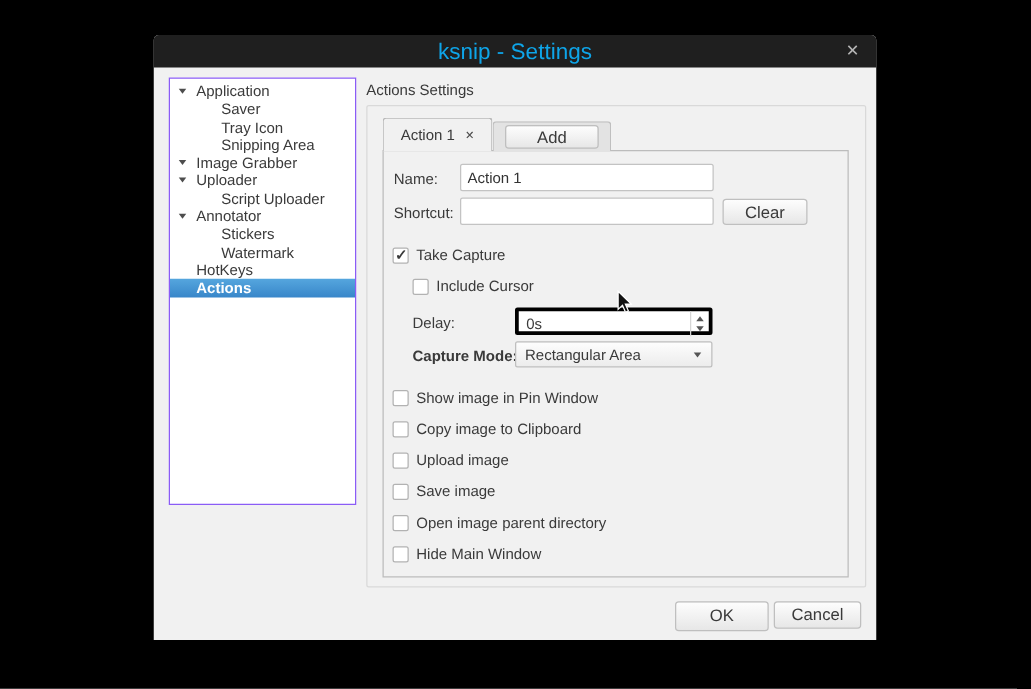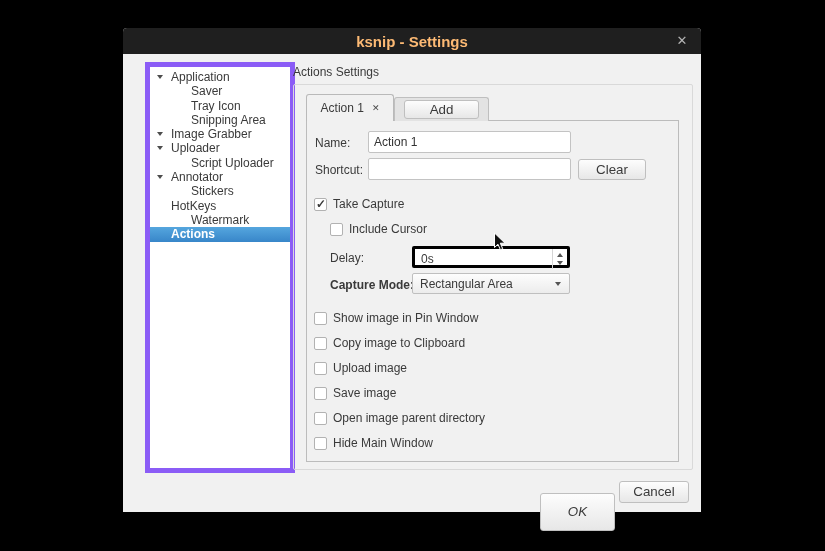--- a/index.html
+++ b/index.html
@@ -5,27 +5,27 @@
   * { margin:0; padding:0; box-sizing:border-box; }
   html,body { width:825px; height:551px; }
   body { background:#000; font-family:"Liberation Sans", sans-serif; position:relative; overflow:hidden; }
 
   .window { position:absolute; left:123px; top:28px; width:578px; height:484px;
             background:var(--win-bg,#f1f1f1); border-radius:4px 4px 0 0; font-size:12px; color:#3a3a3a; }
 
   .titlebar { position:absolute; left:0; top:0; width:578px; height:26px;
               background:var(--titlebar,#1f1f1f); border-radius:4px 4px 0 0;
               display:flex; align-items:center; justify-content:center; }
-  .title { color:#fdba74; font-weight:bold; font-size:15px; }
+  .title { color:#0ea5e9; font-weight:normal; font-size:18px; }
   .close-btn { position:absolute; right:10px; top:4px; width:18px; height:18px;
                color:#b4b4b4; font-size:13px; line-height:18px; text-align:center; cursor:default; }
 
   
-  .tree { position:absolute; left:12px; top:34px; width:150px; height:411px;
-          background:#fff; border:5px solid #8b5cf6; padding-top:3px; overflow:hidden;margin-left:10px; }
+  .tree { position:absolute; left:12px; top:34px; width:150px; height:342px;
+          background:#fff; border:1px solid #8b5cf6; padding-top:3px; overflow:hidden; }
   .tree-row { position:relative; height:14.3px; line-height:14.3px; }
   .tree-row.selected { background:linear-gradient(var(--sel-top,#55a6de),var(--sel-bot,#3886c9)); }
   .tree-row.selected .tree-label { color:#fff; font-weight:bold; }
   .tree-arrow { position:absolute; left:7px; top:5px; width:0; height:0;
                 border-left:3.5px solid transparent; border-right:3.5px solid transparent;
                 border-top:4.5px solid #4d4d4d; }
   .tree-label { position:absolute; white-space:nowrap; }
   .tree-label.lvl0 { left:21px; }
   .tree-label.lvl1 { left:41px; }
 
@@ -78,21 +78,21 @@
   .combo { position:absolute; left:289px; top:245px; width:158px; height:21px;
            background:linear-gradient(#fdfdfd,#ececec); border:1px solid #bfbfbf; border-radius:2px; }
   .combo-value { position:absolute; left:7px; top:3px; }
   .combo-arrow { position:absolute; right:8px; top:8px; width:0; height:0;
            border-left:3.5px solid transparent; border-right:3.5px solid transparent;
            border-top:4.5px solid #555; }
 
   #options { position:absolute; left:191px; top:284px; }
   #options .cb-row { position:static; margin-bottom:12px; }
 
-  .ok-btn { position:absolute; left:417px; top:465px; width:75px; height:38px; line-height:20px;font-style:italic; }
+  .ok-btn { position:absolute; left:417px; top:453px; width:75px; height:24px; line-height:20px; }
   .cancel-btn { position:absolute; left:496px; top:453px; width:70px; height:22px; line-height:20px; }
 
   .cursor { position:absolute; left:370px; top:204px; z-index:9; }
 </style>
 </head>
 <body>
 
 <div class="window" style="--titlebar: #1f1f1f; --win-bg: #f1f1f1; --sel-top: #55a6de; --sel-bot: #3886c9;">
 
   <div class="titlebar">
@@ -126,24 +126,24 @@
         <span class="tree-label lvl1">Script Uploader</span>
       </div>
       <div class="tree-row">
         <span class="tree-arrow"></span>
         <span class="tree-label lvl0">Annotator</span>
       </div>
       <div class="tree-row">
         <span class="tree-label lvl1">Stickers</span>
       </div>
       <div class="tree-row">
+        <span class="tree-label lvl1">Watermark</span>
+      </div>
+      <div class="tree-row">
         <span class="tree-label lvl0">HotKeys</span>
-      </div>
-      <div class="tree-row">
-        <span class="tree-label lvl1">Watermark</span>
       </div>
       <div class="tree-row selected">
         <span class="tree-label lvl0">Actions</span>
       </div>
     </div>
 
   <div class="heading">Actions Settings</div>
   <div class="groupbox"></div>
 
   <div class="tab-active">

